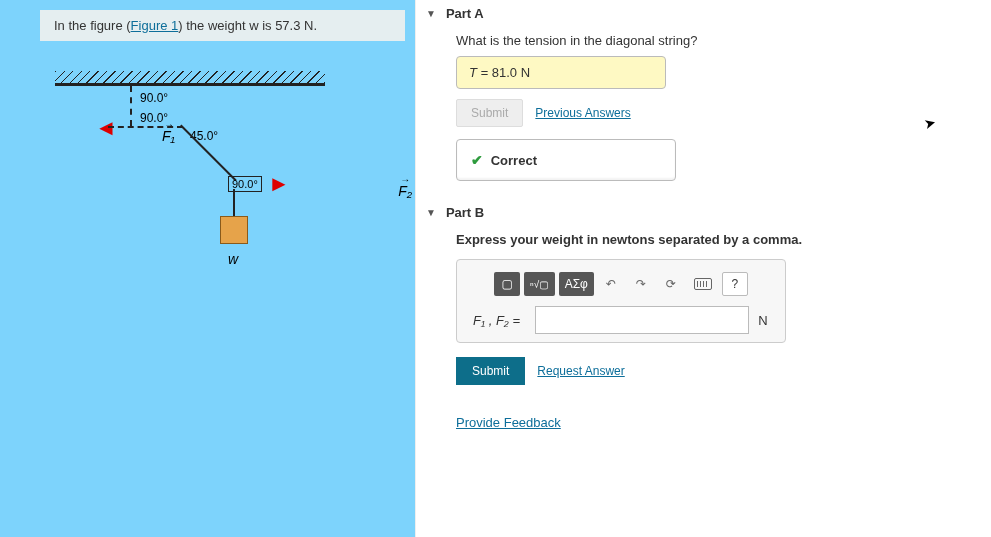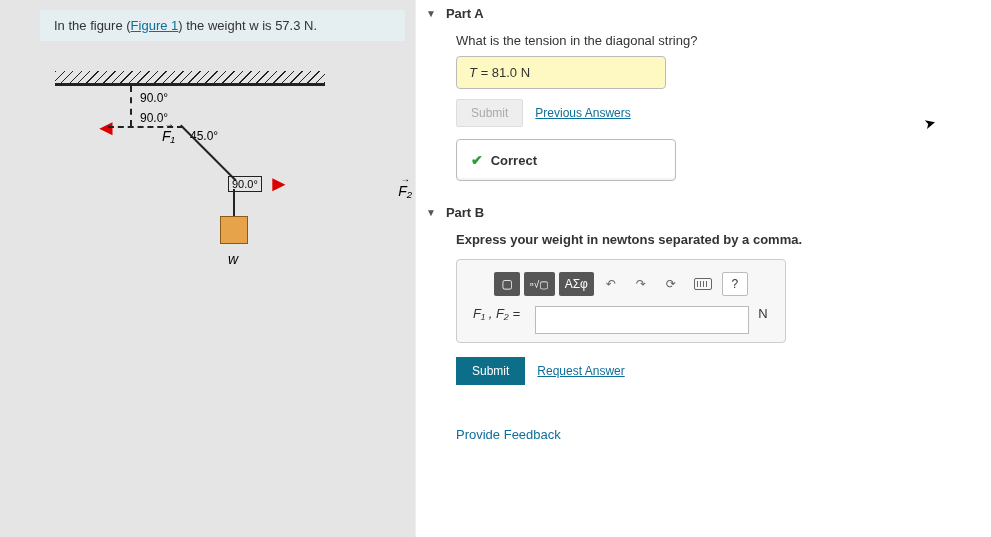--- a/index.html
+++ b/index.html
@@ -1,18 +1,18 @@
 <!DOCTYPE html>
 <html><head>
 <meta charset="utf-8">
 <style>
 *{box-sizing:border-box;margin:0;padding:0;font-family:Arial,Helvetica,sans-serif}
 body{background:#fff;width:991px;height:537px;overflow:hidden;position:relative}
 .page{display:flex;width:100%;height:100%}
-.left{width:415px;padding:10px 0 0 0;background:#e5e5e5}
+.left{width:415px;padding:10px 0 0 0;background:#7dd3fc}
 .problem-statement{background:#e5eef0;padding:8px 14px;margin:0 10px 20px 40px;font-size:13px;color:#333}
 .problem-statement a{color:#0d6e9a;text-decoration:underline}
 .fig-hdr{display:flex;align-items:center;justify-content:space-between;padding:0 20px 10px 30px;margin-top:180px}
 .fig-hdr h3{font-size:15px;font-weight:bold;color:#333}
 .fig-pager{display:flex;align-items:center;gap:6px;font-size:12px;color:#555}
 .pagebtn{width:22px;height:22px;border:1px solid #ccc;border-radius:50%;background:#fff;display:flex;align-items:center;justify-content:center;color:#888;font-size:11px;cursor:pointer}
 .fig-area{padding:10px 40px 0 90px;position:relative;height:220px;font-size:12px}
 .ceiling{position:absolute;top:22px;left:55px;width:270px;height:3px;background:#222}
 .hatch{position:absolute;top:10px;left:55px;width:270px;height:12px;background:repeating-linear-gradient(-45deg,#222 0,#222 1px,transparent 1px,transparent 6px)}
 .angle{position:absolute;font-size:12px}
@@ -34,26 +34,26 @@
 .row{display:flex;align-items:center;gap:12px;margin-bottom:12px}
 .btn-dis{background:#eee;color:#aaa;border:1px solid #ddd;padding:6px 14px;font-size:12px;border-radius:2px}
 .lnk{color:#0d6e9a;text-decoration:underline;font-size:12px;cursor:pointer}
 .correct{border:1px solid #bbb;border-radius:4px;padding:12px 14px;width:220px;display:flex;align-items:center;gap:8px;font-size:13px;font-weight:bold;box-shadow:inset 0 -2px 2px rgba(0,0,0,.05)}
 .chk{color:#2e9b3e;font-size:14px}
 .toolbox{border:1px solid #ccc;border-radius:4px;background:#f7f7f7;width:330px;padding:8px 0}
 .tb-row{display:flex;align-items:center;justify-content:center;gap:4px;padding:4px 8px}
 .tb-btn{background:#565656;color:#fff;padding:4px 6px;font-size:12px;border-radius:2px;display:flex;align-items:center;justify-content:center;min-width:26px;height:24px;cursor:pointer}
 .tb-lt{background:transparent;color:#666;border:none}
 .tb-q{background:#fff;border:1px solid #bbb;color:#333}
-.inrow{display:flex;margin-top:6px;padding:0 8px}
+.inrow{display:flex;align-items:center;margin-top:6px;padding:0 8px}
 .inlbl{font-style:italic;font-size:13px;padding:0 8px;width:70px}
 .in{flex:1;border:1px solid #bbb;height:28px;padding:2px 6px;background:#fff}
 .unit{width:28px;text-align:center;font-size:13px}
 .submit{background:#0d6e8a;color:#fff;border:none;padding:7px 16px;font-size:12px;cursor:pointer}
-.feedback{color:#0d6e9a;font-size:13px;cursor:pointer;margin-top:30px;display:inline-block}
+.feedback{color:#0d6e9a;text-decoration:underline;font-size:13px;cursor:pointer;margin-top:18px;display:inline-block}
 .kbicon{display:inline-block;width:18px;height:12px;border:1px solid #666;border-radius:2px;position:relative}
 .kbicon::after{content:"";position:absolute;inset:2px;background:repeating-linear-gradient(90deg,#666 0,#666 1px,transparent 1px,transparent 3px)}
 .cursor{position:absolute;top:115px;right:55px;font-size:14px;color:#000;transform:rotate(-15deg)}
 </style>
 </head>
 <body>
 
 <div class="page">
   <div class="left">
     <div class="problem-statement">

